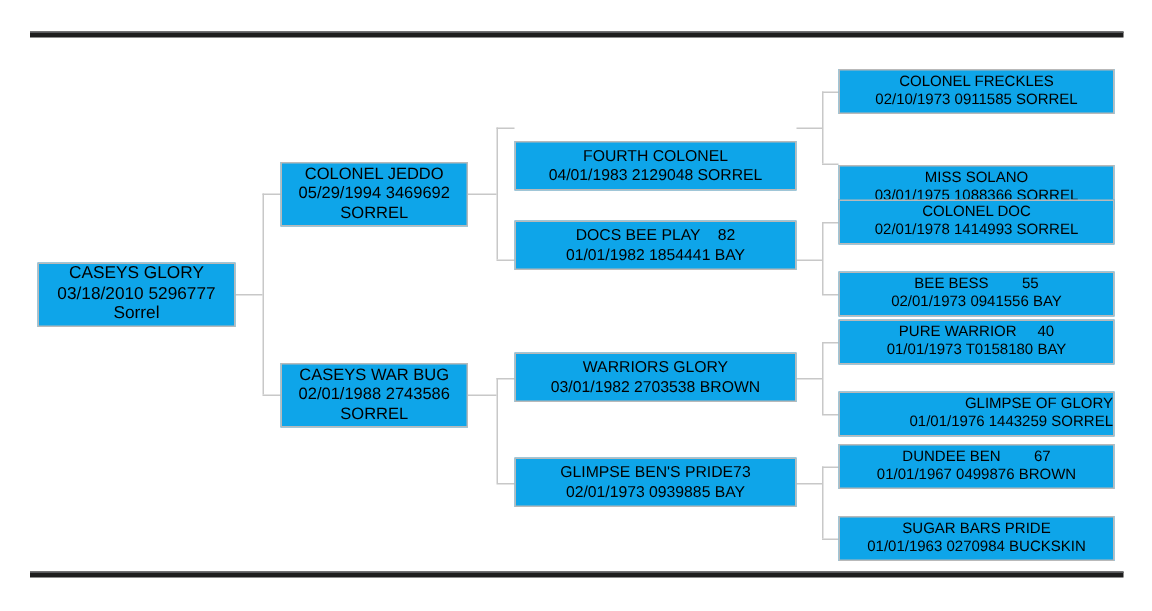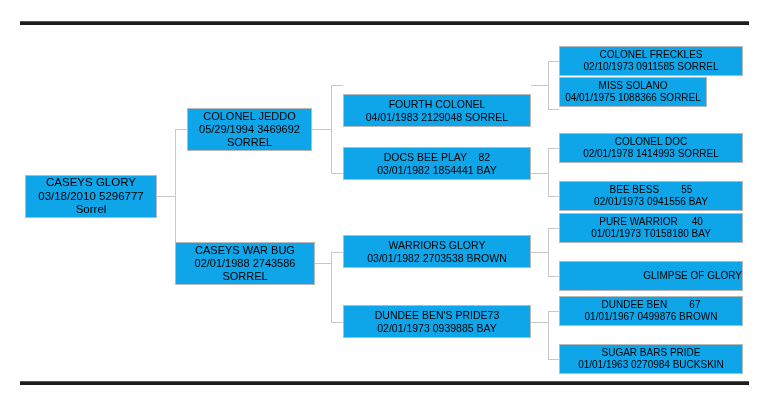--- a/index.html
+++ b/index.html
@@ -112,73 +112,74 @@
     <span class="ln">03/18/2010 5296777</span>
     <span class="ln">Sorrel</span>
   </div>
 
   <div class="node gen2" style="left:187px; top:108px; width:125px; height:43px;">
     <span class="ln">COLONEL JEDDO</span>
     <span class="ln">05/29/1994 3469692</span>
     <span class="ln">SORREL</span>
   </div>
 
-  <div class="node gen2" style="left:175px; top:242px; width:140px; height:43px;">
+  <div class="node gen2" style="left:187px; top:242px; width:125px; height:43px;">
     <span class="ln">CASEYS WAR BUG</span>
     <span class="ln">02/01/1988 2743586</span>
     <span class="ln">SORREL</span>
   </div>
 
   <div class="node gen3" style="left:343px; top:68px; width:188px; height:33px;margin-top:26px;">
     <span class="ln">FOURTH COLONEL</span>
     <span class="ln">04/01/1983 2129048 SORREL</span>
   </div>
 
   <div class="node gen3" style="left:343px; top:147px; width:188px; height:33px;">
     <span class="ln">DOCS BEE PLAY    82</span>
-    <span class="ln">03/01/1982 1854441 BAY</span>
+    <span class="ln">01/01/1982 1854441 BAY</span>
   </div>
 
   <div class="node gen3" style="left:343px; top:235px; width:188px; height:33px;">
     <span class="ln">WARRIORS GLORY</span>
     <span class="ln">03/01/1982 2703538 BROWN</span>
   </div>
 
   <div class="node gen3" style="left:343px; top:305px; width:188px; height:33px;">
-    <span class="ln">DUNDEE BEN'S PRIDE73</span>
+    <span class="ln">GLIMPSE BEN'S PRIDE73</span>
     <span class="ln">02/01/1973 0939885 BAY</span>
   </div>
 
   <div class="node gen4" style="left:559px; top:46px; width:184px; height:30px;">
     <span class="ln">COLONEL FRECKLES</span>
     <span class="ln">02/10/1973 0911585 SORREL</span>
   </div>
 
-  <div class="node gen4" style="left:559px; top:77px; width:148px; height:30px;">
+  <div class="node gen4" style="left:559px; top:110px; width:184px; height:30px;">
     <span class="ln">MISS SOLANO</span>
-    <span class="ln">04/01/1975 1088366 SORREL</span>
+    <span class="ln">03/01/1975 1088366 SORREL</span>
   </div>
 
   <div class="node gen4" style="left:559px; top:133px; width:184px; height:30px;">
     <span class="ln">COLONEL DOC</span>
     <span class="ln">02/01/1978 1414993 SORREL</span>
   </div>
 
   <div class="node gen4" style="left:559px; top:181px; width:184px; height:30px;">
     <span class="ln">BEE BESS        55</span>
     <span class="ln">02/01/1973 0941556 BAY</span>
   </div>
 
   <div class="node gen4" style="left:559px; top:213px; width:184px; height:30px;">
     <span class="ln">PURE WARRIOR     40</span>
     <span class="ln">01/01/1973 T0158180 BAY</span>
   </div>
 
   <div class="node gen4" style="left:559px; top:261px; width:184px; height:30px;align-items:flex-end;">
     <span class="ln">GLIMPSE OF GLORY</span>
+    <span class="ln">01/01/1976 1443259 SORREL</span>
   </div>
 
   <div class="node gen4" style="left:559px; top:296px; width:184px; height:30px;">
     <span class="ln">DUNDEE BEN        67</span>
     <span class="ln">01/01/1967 0499876 BROWN</span>
   </div>
 
   <div class="node gen4" style="left:559px; top:344px; width:184px; height:30px;">
     <span class="ln">SUGAR BARS PRIDE</span>
     <span class="ln">01/01/1963 0270984 BUCKSKIN</span>

